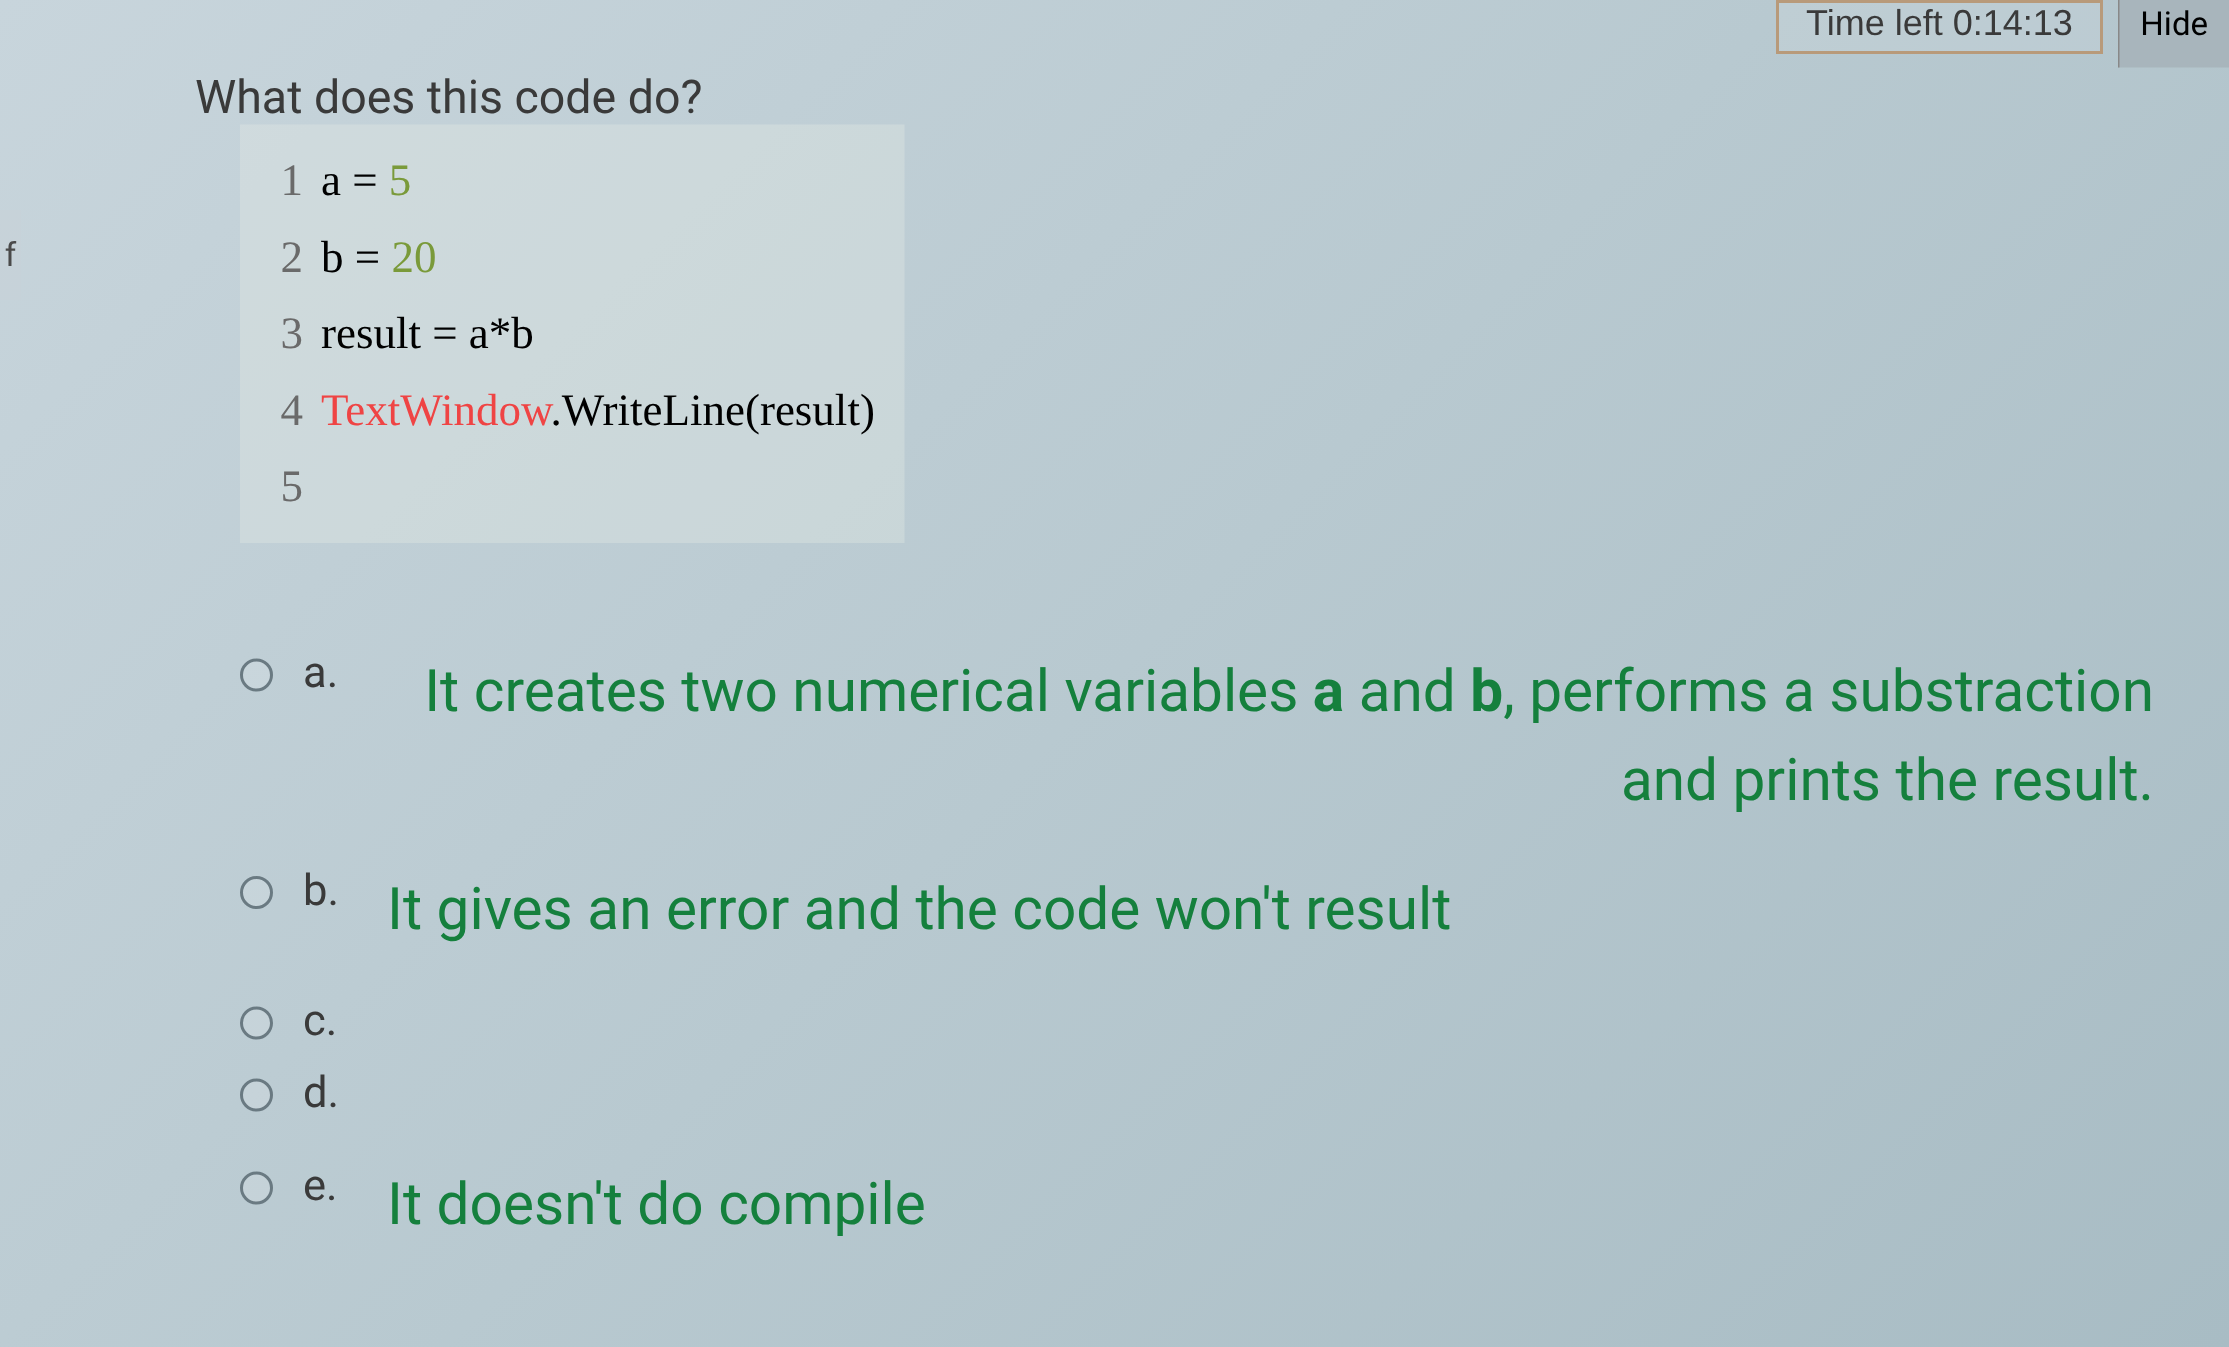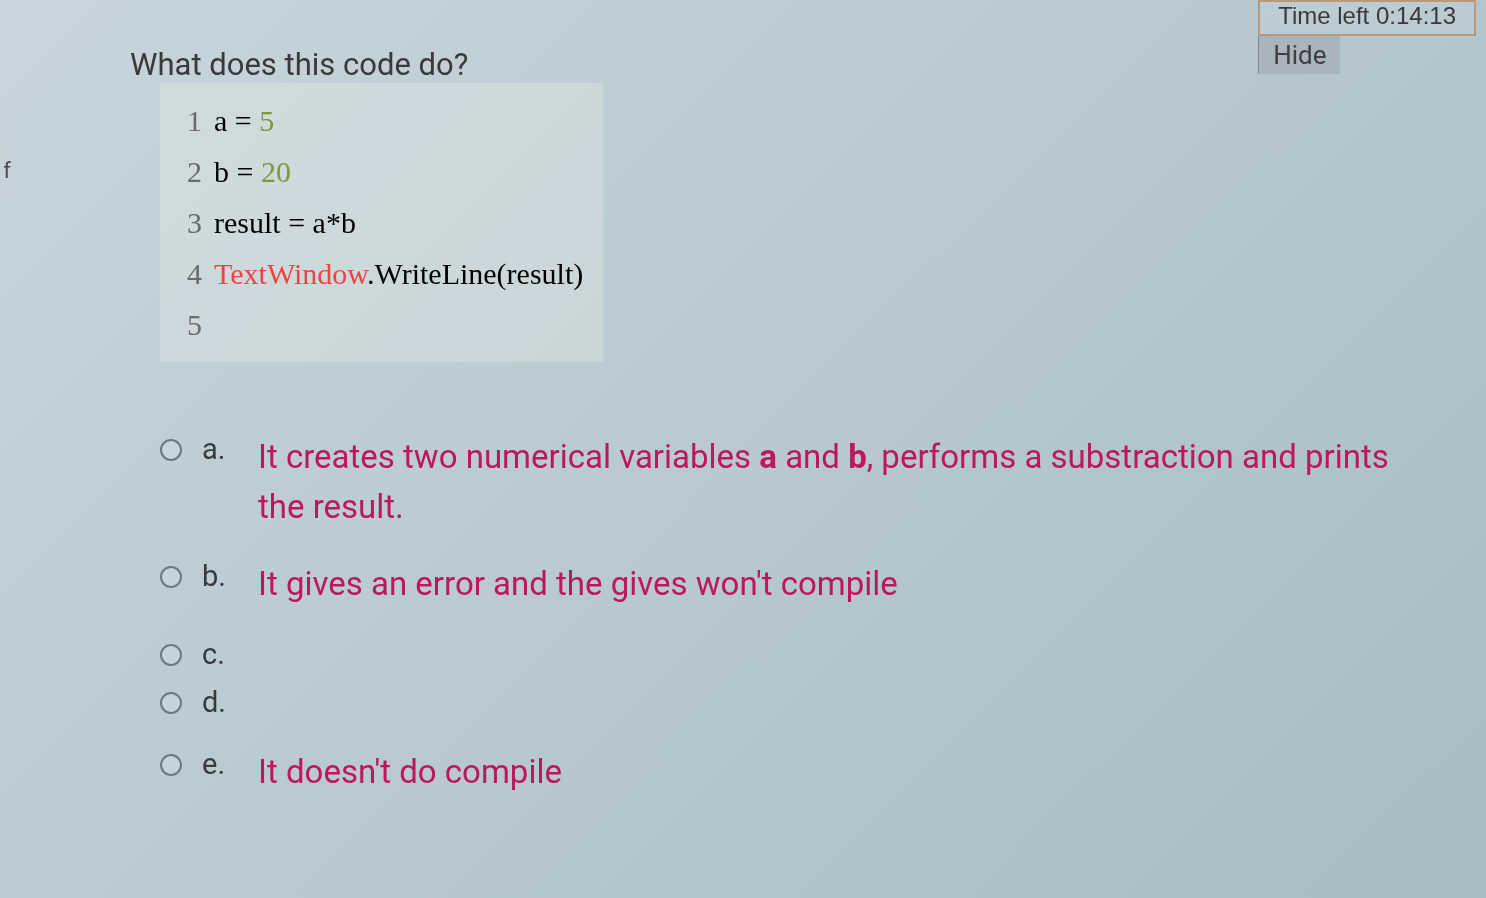--- a/index.html
+++ b/index.html
@@ -24,36 +24,35 @@
     align-items: center;
     justify-content: center;
   }
   .top-bar {
     position: absolute;
     top: 0;
     right: 0;
     height: 26px;
     display: flex;
     align-items: flex-start;
-    flex-direction: column;
   }
   .timer-box {
     border: 2px solid #b89a7a;
     background: rgba(255,255,255,0.1);
     padding: 0 18px 4px 18px;
     color: #3a3a3a;
     font-size: 24px;
     margin-right: 10px;
     font-family: Arial, sans-serif;
   }
   .hide-btn {
     background: #a8b5bc;
-    color: #404040;
-    padding: 4px 14px 4px 14px;
-    font-size: 26px;
+    color: #000000;
+    padding: 4px 14px 16px 14px;
+    font-size: 22px;
     border-left: 1px solid #888;
   }
   .main {
     position: absolute;
     left: 70px;
     right: 0;
     top: 16px;
     bottom: 0;
     padding: 30px 50px 30px 60px;
   }
@@ -95,24 +94,25 @@
     flex: 0 0 auto;
     margin-top: 7px;
     cursor: pointer;
   }
   .opt-letter {
     font-size: 29px;
     color: #3a3a3a;
     min-width: 36px;
   }
   .opt-text {
-    font-size: 33px;
-    color: #be185d;
+    font-size: 39px;
+    color: #15803d;
     line-height: 1.5;
     max-width: 1180px;
+    text-align: right;
   }
   .opt-text b { font-weight: 700; }
 </style>
 </head>
 <body>
 
 <div class="left-sliver">f</div>
 
 <div class="top-bar">
   <div class="timer-box">
@@ -129,21 +129,21 @@
 
   <div class="options" id="options">
       <div class="option-row">
         <div class="radio"></div>
         <div class="opt-letter">a.</div>
         <div class="opt-text">It creates two numerical variables <b>a</b> and <b>b</b>, performs a substraction and prints the result.</div>
       </div>
       <div class="option-row">
         <div class="radio"></div>
         <div class="opt-letter">b.</div>
-        <div class="opt-text">It gives an error and the gives won't compile</div>
+        <div class="opt-text">It gives an error and the code won't result</div>
       </div>
       <div class="option-row tight">
         <div class="radio"></div>
         <div class="opt-letter">c.</div>
       </div>
       <div class="option-row">
         <div class="radio"></div>
         <div class="opt-letter">d.</div>
       </div>
       <div class="option-row">

